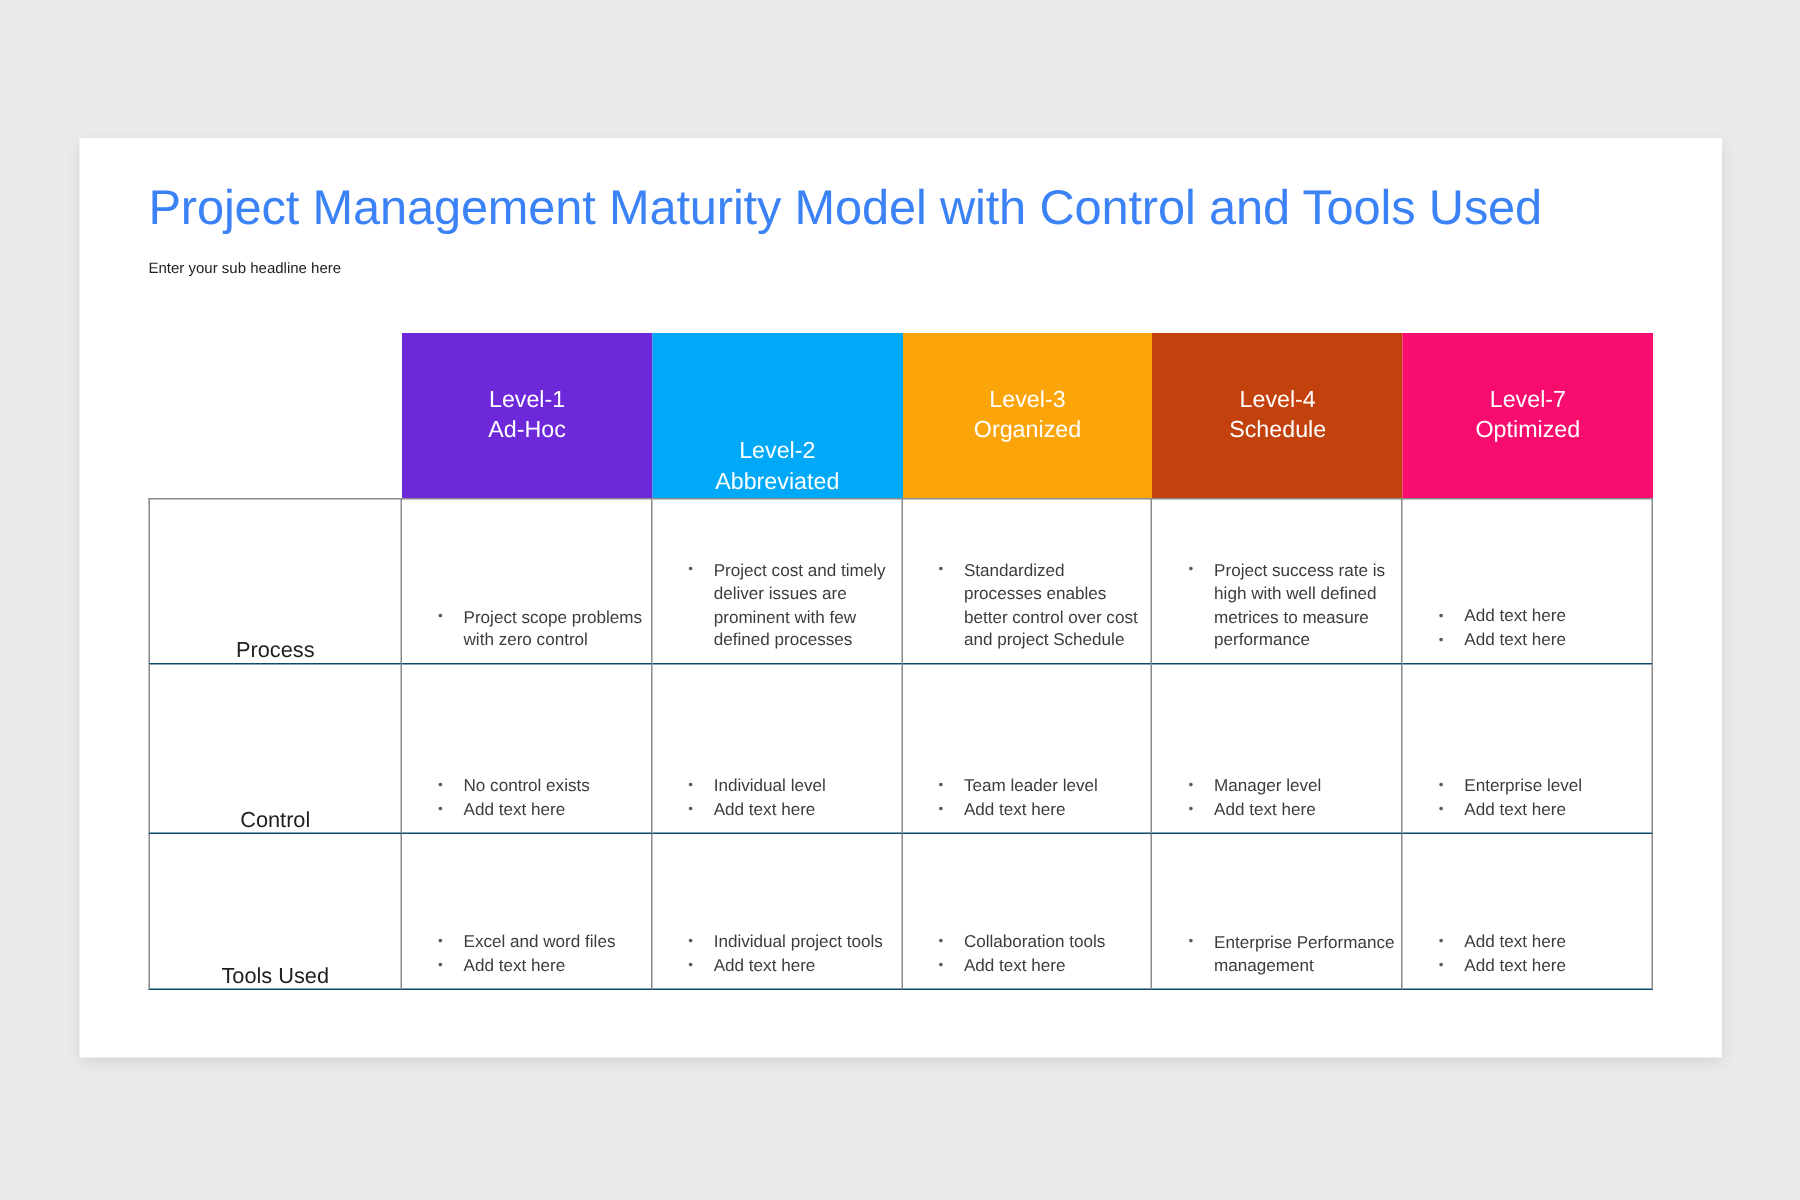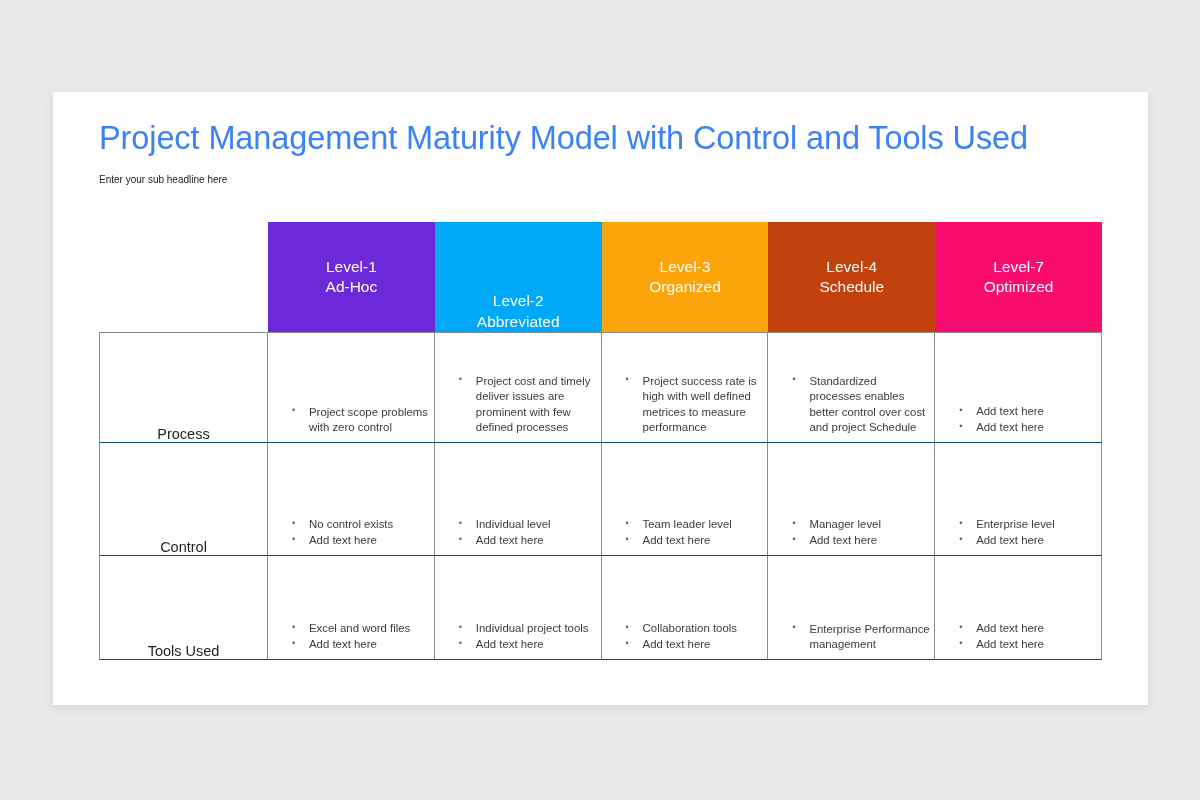--- a/index.html
+++ b/index.html
@@ -183,26 +183,26 @@
               <li>Project scope problems with zero control</li>
             </ul>
           </div>
           <div class="cell-level body-cell">
             <ul class="bullets">
               <li>Project cost and timely deliver issues are prominent with few defined processes</li>
             </ul>
           </div>
           <div class="cell-level body-cell">
             <ul class="bullets">
+              <li>Standardized processes enables better control over cost and project Schedule</li>
+            </ul>
+          </div>
+          <div class="cell-level body-cell">
+            <ul class="bullets">
               <li>Project success rate is high with well defined metrices to measure performance</li>
-            </ul>
-          </div>
-          <div class="cell-level body-cell">
-            <ul class="bullets">
-              <li>Standardized processes enables better control over cost and project Schedule</li>
             </ul>
           </div>
           <div class="cell-level body-cell">
             <ul class="bullets">
               <li>Add text here</li>
               <li>Add text here</li>
             </ul>
           </div>
         </div>
         <div class="matrix-row row-control">

